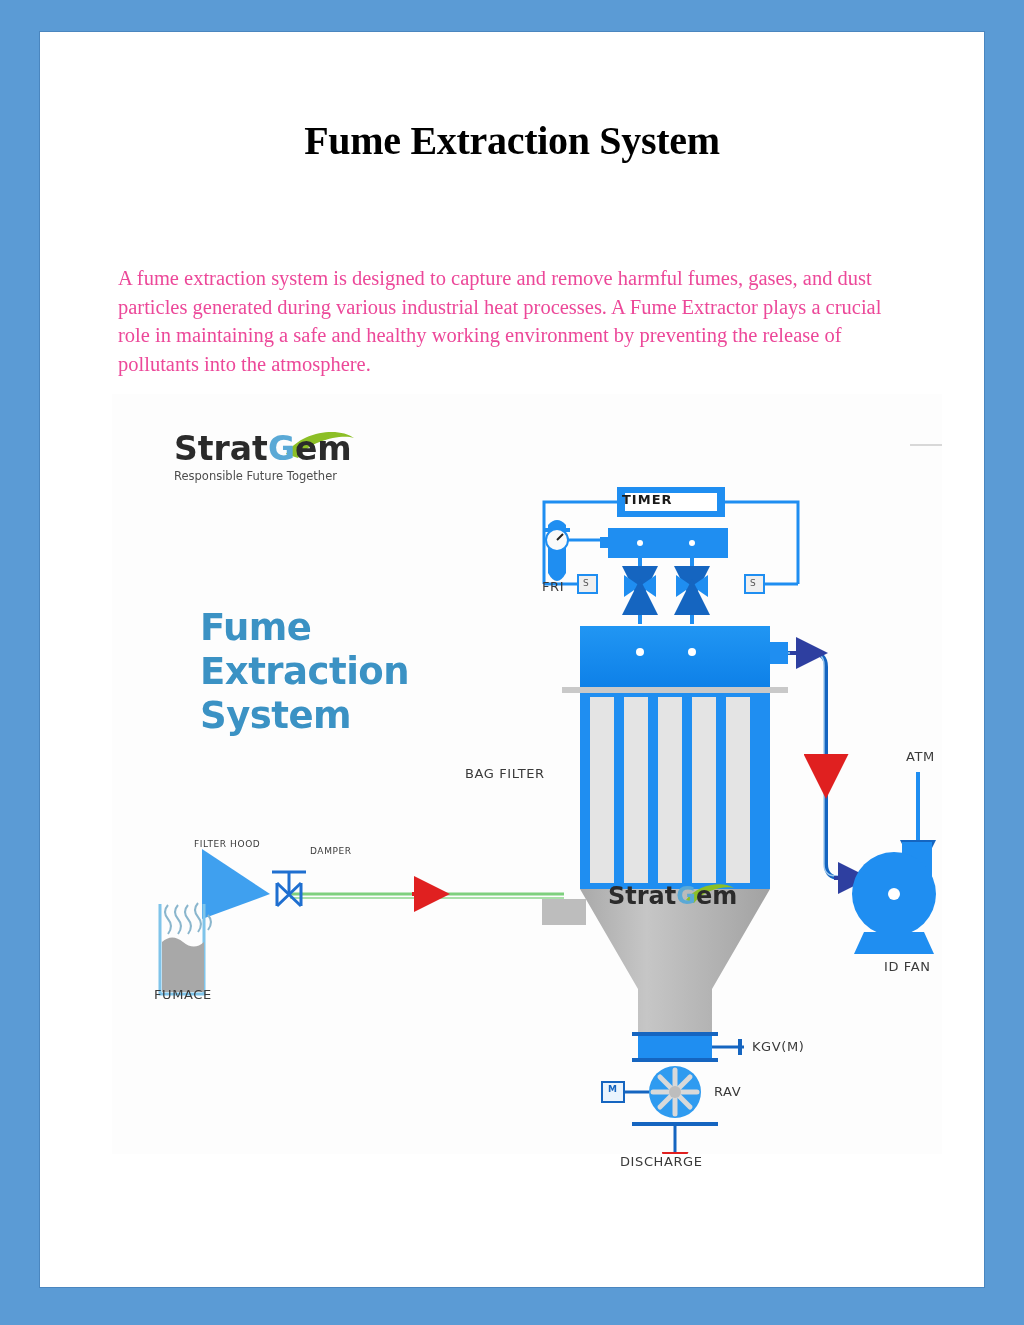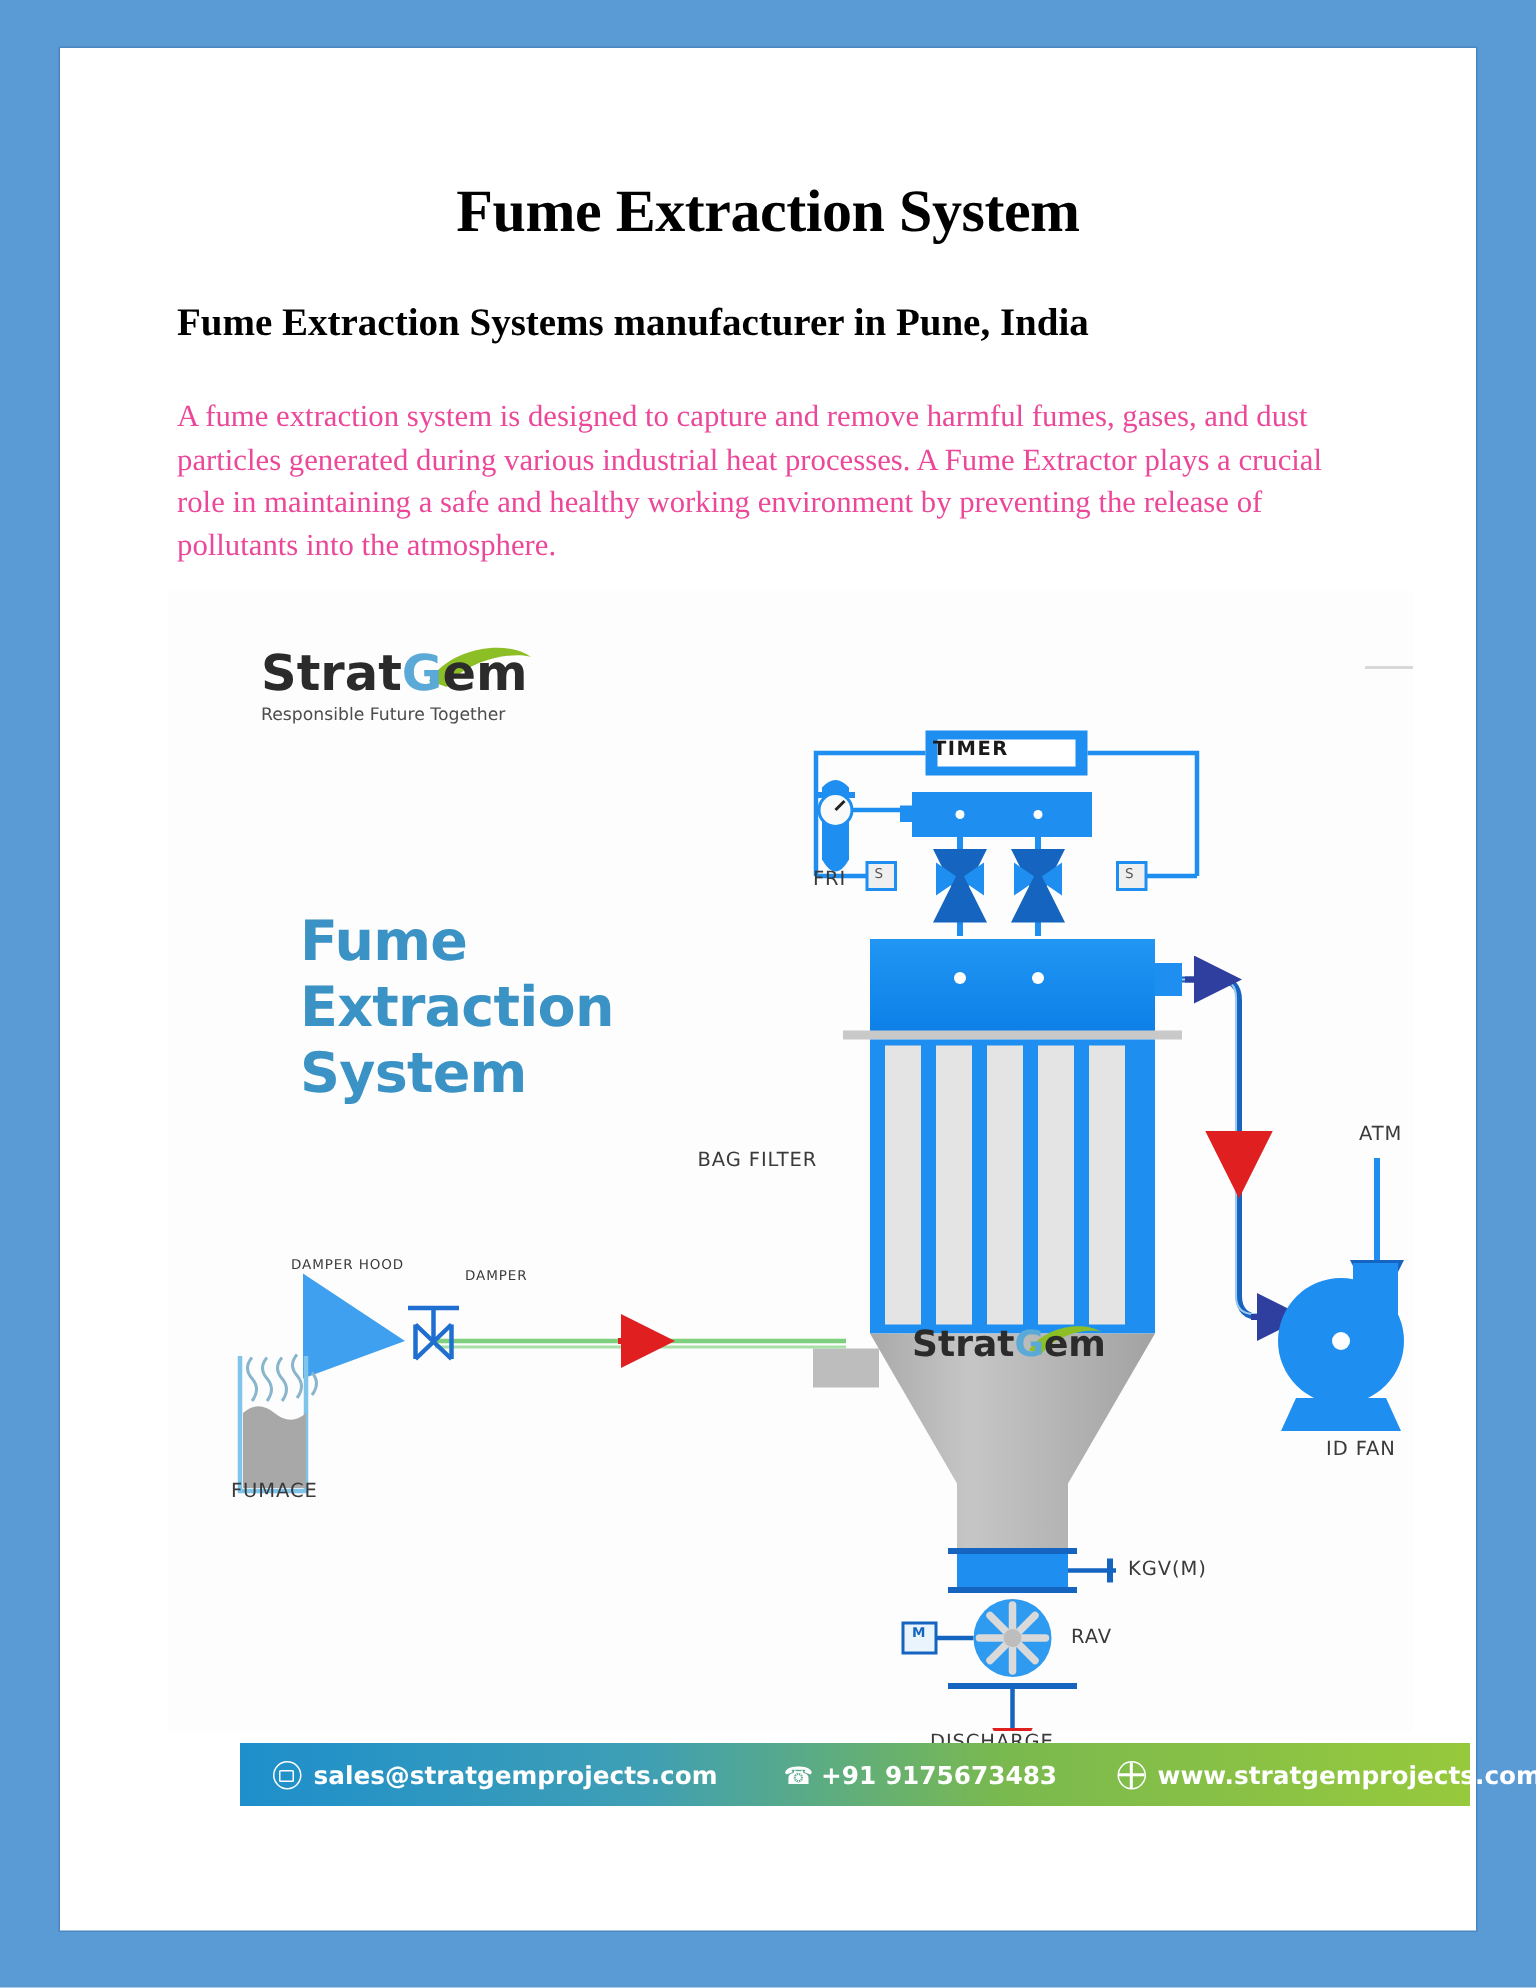--- a/index.html
+++ b/index.html
@@ -99,21 +99,20 @@
     content:"";position:absolute;left:3px;top:5px;width:8px;height:6px;
     border:1.4px solid #fff;border-radius:1px;
   }
 </style>
 </head>
 <body>
 
 <div class="page">
 
   <div class="doc-title">Fume Extraction System</div>
-  <div class="doc-subtitle">Fume Extraction Systems manufacturer in Pune, India</div>
   <div class="doc-para">A fume extraction system is designed to capture and remove harmful fumes, gases, and dust particles generated during various industrial heat processes. A Fume Extractor plays a crucial role in maintaining a safe and healthy working environment by preventing the release of pollutants into the atmosphere.</div>
 
   <div class="diagram">
 
     <div class="diag-topline"></div>
 
     <div class="logo" style="left:62px;top:38px;">
       <svg width="190" height="46" viewBox="0 0 190 46" style="position:absolute;left:0;top:-4px;">
         <path d="M112 26 C128 2 166 -1 180 10 C168 6 136 12 124 30 Z" fill="#8cbf26"></path>
       </svg>
@@ -297,39 +296,25 @@
       <div class="word" style="font-size:24px;position:relative;">
         <span class="s1">Strat</span><span class="s2">G</span><span class="s1">em</span>
       </div>
     </div>
 
     <div class="dlabel big" style="left:510px;top:98px;color:#1a1a1a;font-weight:bold;letter-spacing:1px;">TIMER</div>
     <div class="dlabel big" style="left:430px;top:185px;">FRI</div>
     <div class="dlabel sm" style="left:471px;top:184px;color:#555;">S</div>
     <div class="dlabel sm" style="left:638px;top:184px;color:#555;">S</div>
     <div class="dlabel big" style="left:324px;top:372px;margin-left:29px;">BAG  FILTER</div>
-    <div class="dlabel sm" style="left:82px;top:445px;">DAMPER  HOOD</div>
+    <div class="dlabel sm" style="left:82px;top:445px;">FILTER  HOOD</div>
     <div class="dlabel sm" style="left:198px;top:452px;">DAMPER</div>
     <div class="dlabel big" style="left:42px;top:593px;">FUMACE</div>
     <div class="dlabel big" style="left:782px;top:355px;margin-left:12px;">ATM</div>
     <div class="dlabel big" style="left:740px;top:565px;margin-left:32px;">ID  FAN</div>
     <div class="dlabel big" style="left:640px;top:645px;">KGV(M)</div>
     <div class="dlabel big" style="left:602px;top:690px;">RAV</div>
     <div class="dlabel sm" style="left:496px;top:690px;color:#1565c0;font-weight:bold;">M</div>
     <div class="dlabel big" style="left:508px;top:760px;">DISCHARGE</div>
 
-    <div class="footer">
-      <div class="fitem" style="margin-left:22px;">
-        <span class="fic mail"></span>
-        <span>sales@stratgemprojects.com</span>
-      </div>
-      <div class="fitem" style="margin-left:44px;">
-        <span class="fic phone">☎</span>
-        <span>+91 9175673483</span>
-      </div>
-      <div class="fitem" style="margin-left:40px;">
-        <span class="fic glob"></span>
-        <span>www.stratgemprojects.com</span>
-      </div>
-    </div>
 
   </div>
 </div>
 
 </body></html>

